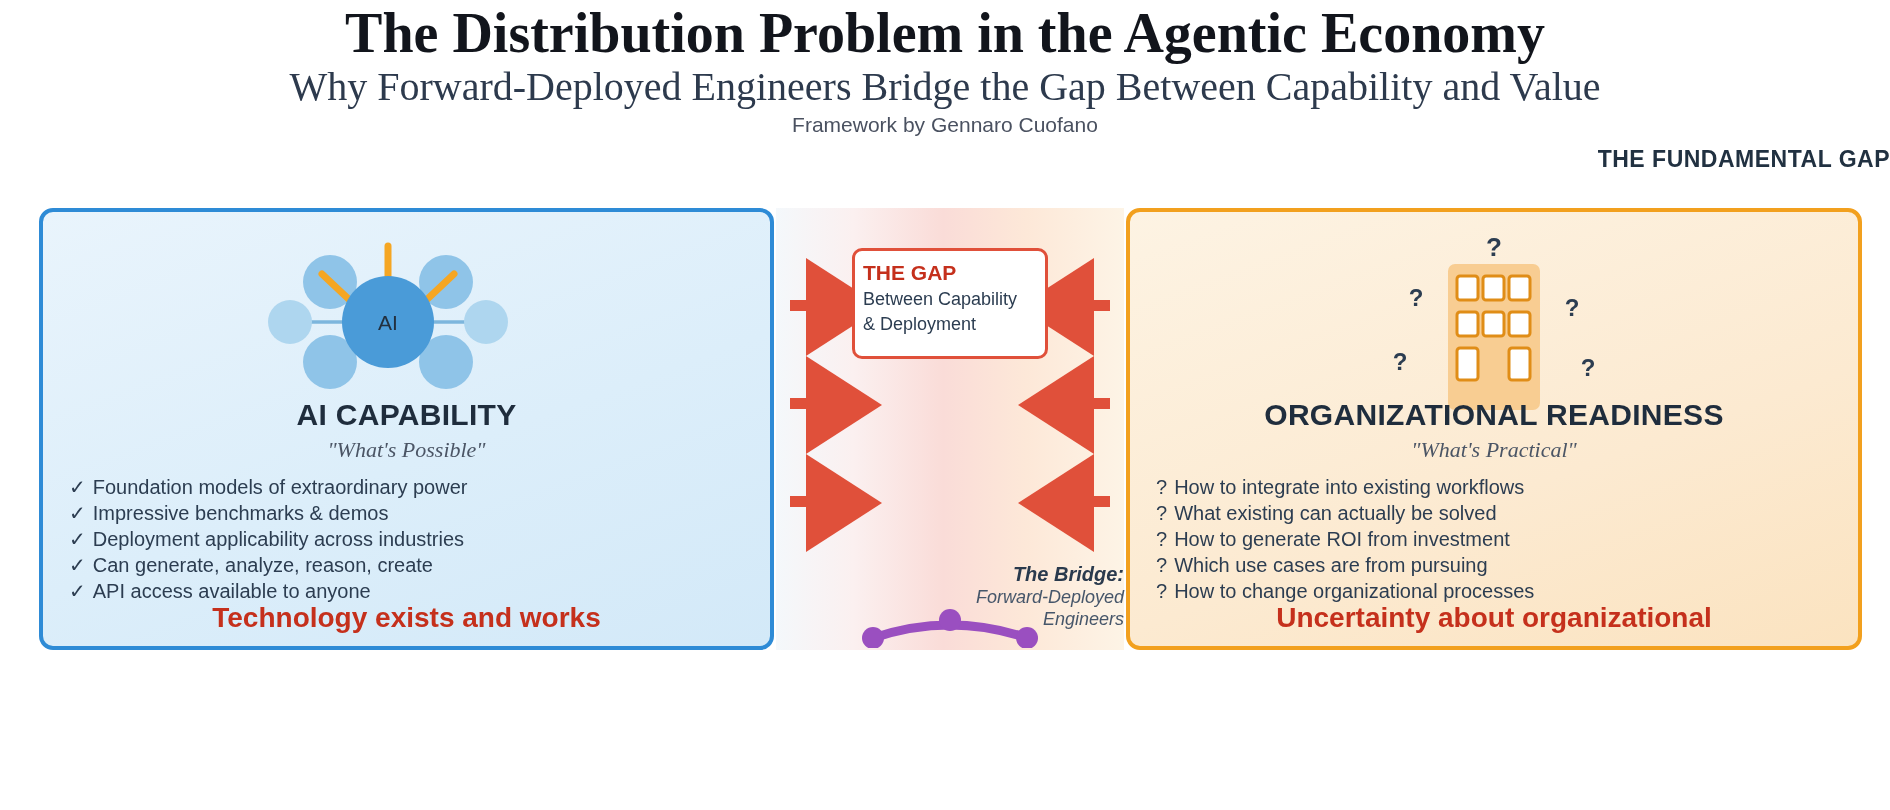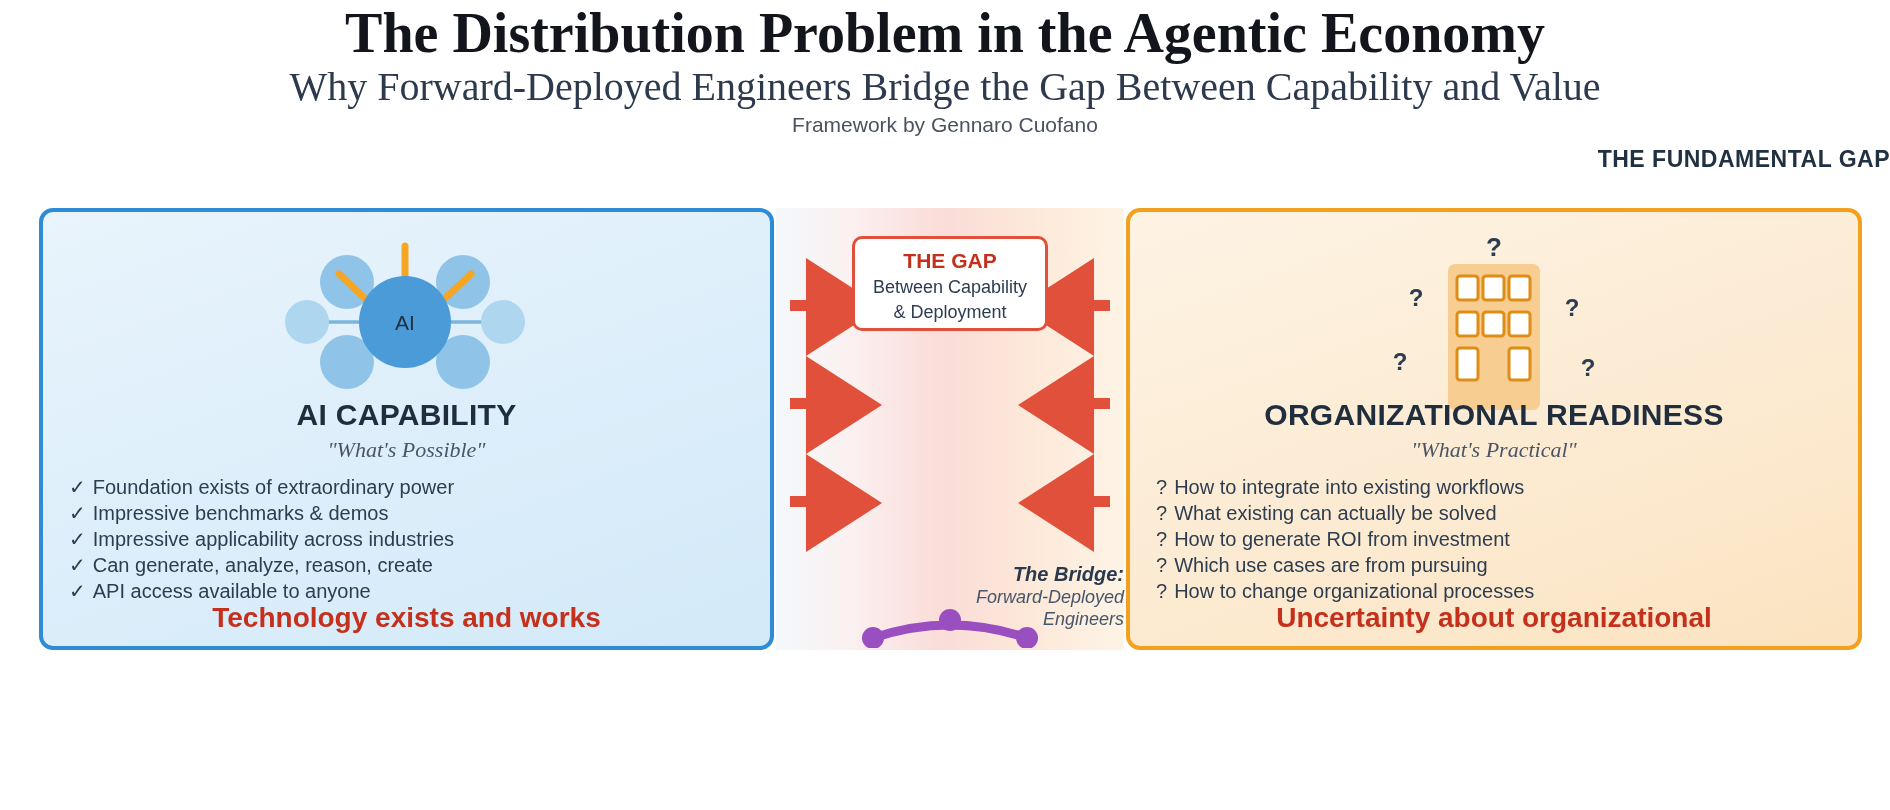--- a/index.html
+++ b/index.html
@@ -103,21 +103,21 @@
        #fbf0f0 22%,
        #fadcd8 48%,
        #fde8d8 72%,
        #fdf4e6 100%);
   }
 
   
   .graphic-left {
     position: absolute;
     top: 22px;
-    left: 17px;
+    left: 0;
     width: 690px;
     height: 190px;
   }
   .node-svg { display: block; margin: 0 auto; }
 
   
   .panel-title {
     position: absolute;
     left: 0;
     width: 100%;
@@ -172,28 +172,27 @@
     font-weight: bold;
     font-size: 28px;
     color: #c5301c;
   }
 
   
   .gap-box {
     position: absolute;
     left: 50%;
     transform: translateX(-50%);
-    top: 28px;
+    top: 40px;
     width: 196px;
     background: #ffffff;
     border: 3px solid #e0503a;
     border-radius: 10px;
-    padding: 9px 8px 4px;
+    padding: 9px 8px 20px;
     box-sizing: border-box;
-    text-align: center;
     z-index: 3;
   }
   .gap-title {
     font-weight: bold;
     font-size: 21px;
     color: #c5301c;
     line-height: 26px;
   }
   .gap-sub {
     font-size: 18px;
@@ -293,23 +292,23 @@
 
         <circle cx="150" cy="88" r="46" fill="#4a9bd8"></circle>
         <text x="150" y="96" text-anchor="middle" font-family="Liberation Sans, sans-serif" font-size="21" font-weight="normal" fill="#22303f">AI</text>
       </svg>
     </div>
 
     <div class="panel-title panel-title-left">AI CAPABILITY</div>
     <div class="panel-quote">"What's Possible"</div>
 
     <ul class="bullets">
-      <li><span class="mark">✓</span><span>Foundation exists of extraordinary power</span></li>
+      <li><span class="mark">✓</span><span>Foundation models of extraordinary power</span></li>
       <li><span class="mark">✓</span><span>Impressive benchmarks &amp; demos</span></li>
-      <li><span class="mark">✓</span><span>Impressive applicability across industries</span></li>
+      <li><span class="mark">✓</span><span>Deployment applicability across industries</span></li>
       <li><span class="mark">✓</span><span>Can generate, analyze, reason, create</span></li>
       <li><span class="mark">✓</span><span>API access available to anyone</span></li>
     </ul>
 
     <div class="footer-line">Technology exists and works</div>
   </div>
 
   <div class="center-col">
 
     <svg class="arrows-svg" viewBox="0 0 348 442">

